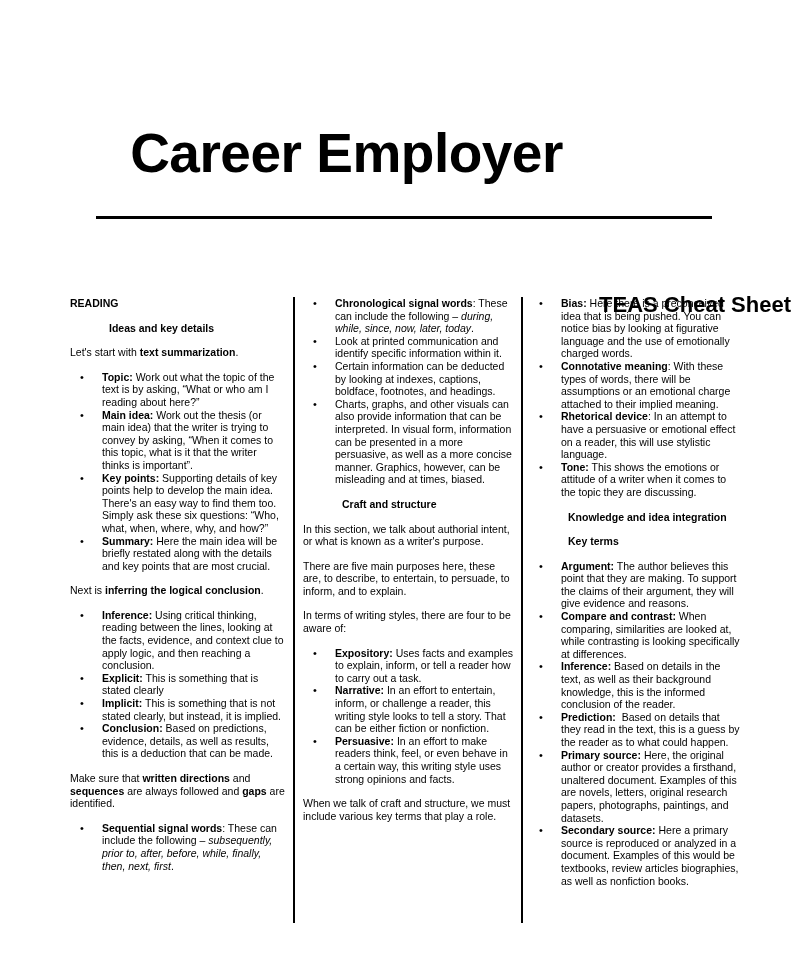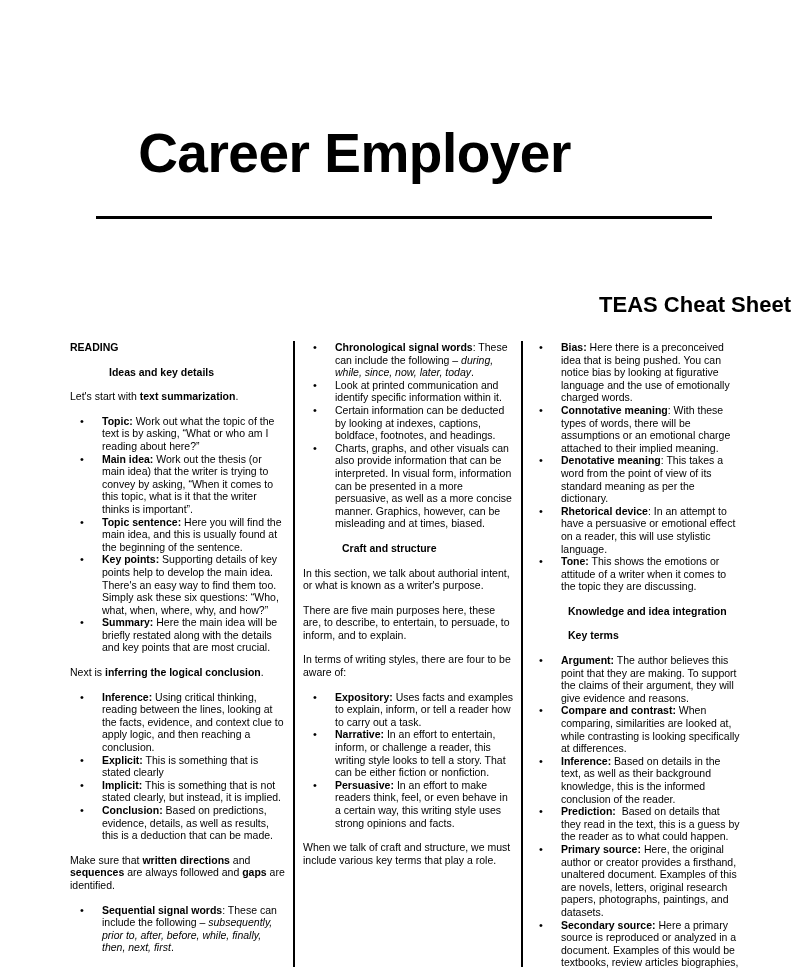--- a/index.html
+++ b/index.html
@@ -22,21 +22,20 @@
     box-sizing: border-box;
   }
 
   
   .masthead {
     position: absolute;
     left: 0;
     top: 122px;
     width: 693px;
     text-align: center;
-    margin-left: 8px;
   }
   .masthead-title {
     font-size: 55px;
     font-weight: bold;
     line-height: 62px;
     letter-spacing: -0.5px;
     white-space: nowrap;
   }
   .rule {
     position: absolute;
@@ -58,21 +57,20 @@
     margin-top: 42px;
   }
 
   
   .columns {
     position: absolute;
     left: 0;
     top: 297px;
     width: 791px;
     height: 630px;
-    margin-top: 44px;
   }
   .col {
     position: absolute;
     top: 0;
     height: 630px;
     font-size: 10.5px;
     line-height: 12.6px;
     overflow: hidden;
   }
   .col-1 { left: 70px;  width: 215px; }
@@ -140,21 +138,20 @@
     <div class="divider divider-1"></div>
     <div class="divider divider-2"></div>
 
     <div class="col col-1">
         <div class="h-section">READING</div>
         <div class="h-sub">Ideas and key details</div>
         <p class="para">Let's start with <b>text summarization</b>.</p>
         <ul class="bullets">
           <li><b>Topic:</b> Work out what the topic of the text is by asking, “What or who am I reading about here?”</li>
           <li><b>Main idea:</b> Work out the thesis (or main idea) that the writer is trying to convey by asking, “When it comes to this topic, what is it that the writer thinks is important”.</li>
-          <li><b>Topic sentence:</b> Here you will find the main idea, and this is usually found at the beginning of the sentence.</li>
           <li><b>Key points:</b> Supporting details of key points help to develop the main idea. There's an easy way to find them too. Simply ask these six questions: “Who, what, when, where, why, and how?”</li>
           <li><b>Summary:</b> Here the main idea will be briefly restated along with the details and key points that are most crucial.</li>
         </ul>
         <p class="para">Next is <b>inferring the logical conclusion</b>.</p>
         <ul class="bullets">
           <li><b>Inference:</b> Using critical thinking, reading between the lines, looking at the facts, evidence, and context clue to apply logic, and then reaching a conclusion.</li>
           <li><b>Explicit:</b> This is something that is stated clearly</li>
           <li><b>Implicit:</b> This is something that is not stated clearly, but instead, it is implied.</li>
           <li><b>Conclusion:</b> Based on predictions, evidence, details, as well as results, this is a deduction that can be made.</li>
         </ul>
@@ -178,21 +175,20 @@
           <li><b>Expository:</b> Uses facts and examples to explain, inform, or tell a reader how to carry out a task.</li>
           <li><b>Narrative:</b> In an effort to entertain, inform, or challenge a reader, this writing style looks to tell a story. That can be either fiction or nonfiction.</li>
           <li><b>Persuasive:</b> In an effort to make readers think, feel, or even behave in a certain way, this writing style uses strong opinions and facts.</li>
         </ul>
         <p class="para">When we talk of craft and structure, we must include various key terms that play a role.</p>
       </div>
     <div class="col col-3">
         <ul class="bullets">
           <li><b>Bias:</b> Here there is a preconceived idea that is being pushed. You can notice bias by looking at figurative language and the use of emotionally charged words.</li>
           <li><b>Connotative meaning</b>: With these types of words, there will be assumptions or an emotional charge attached to their implied meaning.</li>
-          <li><b>Denotative meaning</b>: This takes a word from the point of view of its standard meaning as per the dictionary.</li>
           <li><b>Rhetorical device</b>: In an attempt to have a persuasive or emotional effect on a reader, this will use stylistic language.</li>
           <li><b>Tone:</b> This shows the emotions or attitude of a writer when it comes to the topic they are discussing.</li>
         </ul>
         <div class="h-sub">Knowledge and idea integration</div>
         <div class="h-sub">Key terms</div>
         <ul class="bullets">
           <li><b>Argument:</b> The author believes this point that they are making. To support the claims of their argument, they will give evidence and reasons.</li>
           <li><b>Compare and contrast:</b> When comparing, similarities are looked at, while contrasting is looking specifically at differences.</li>
           <li><b>Inference:</b> Based on details in the text, as well as their background knowledge, this is the informed conclusion of the reader.</li>
           <li><b>Prediction:</b>&nbsp; Based on details that they read in the text, this is a guess by the reader as to what could happen.</li>

